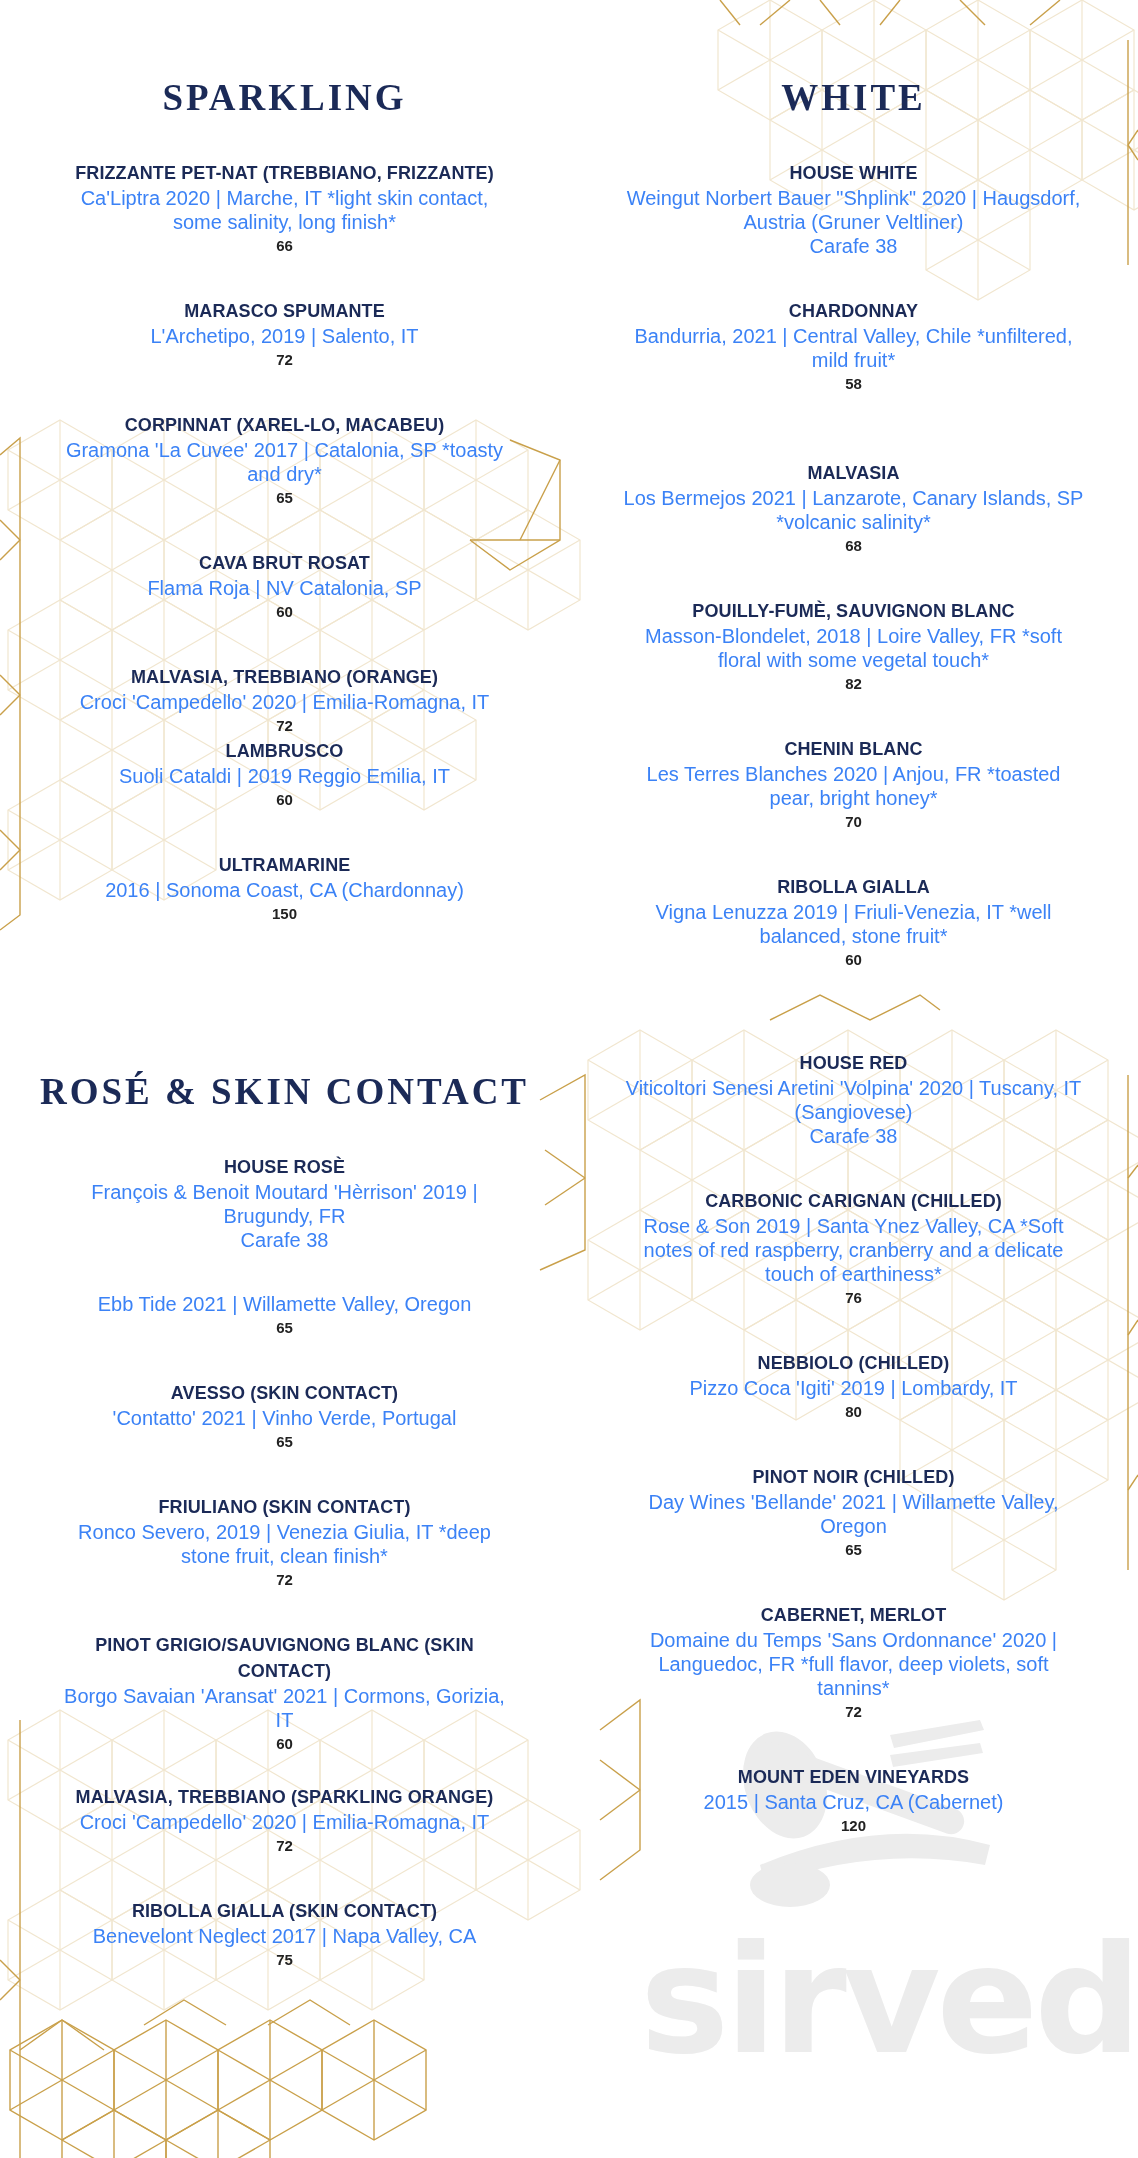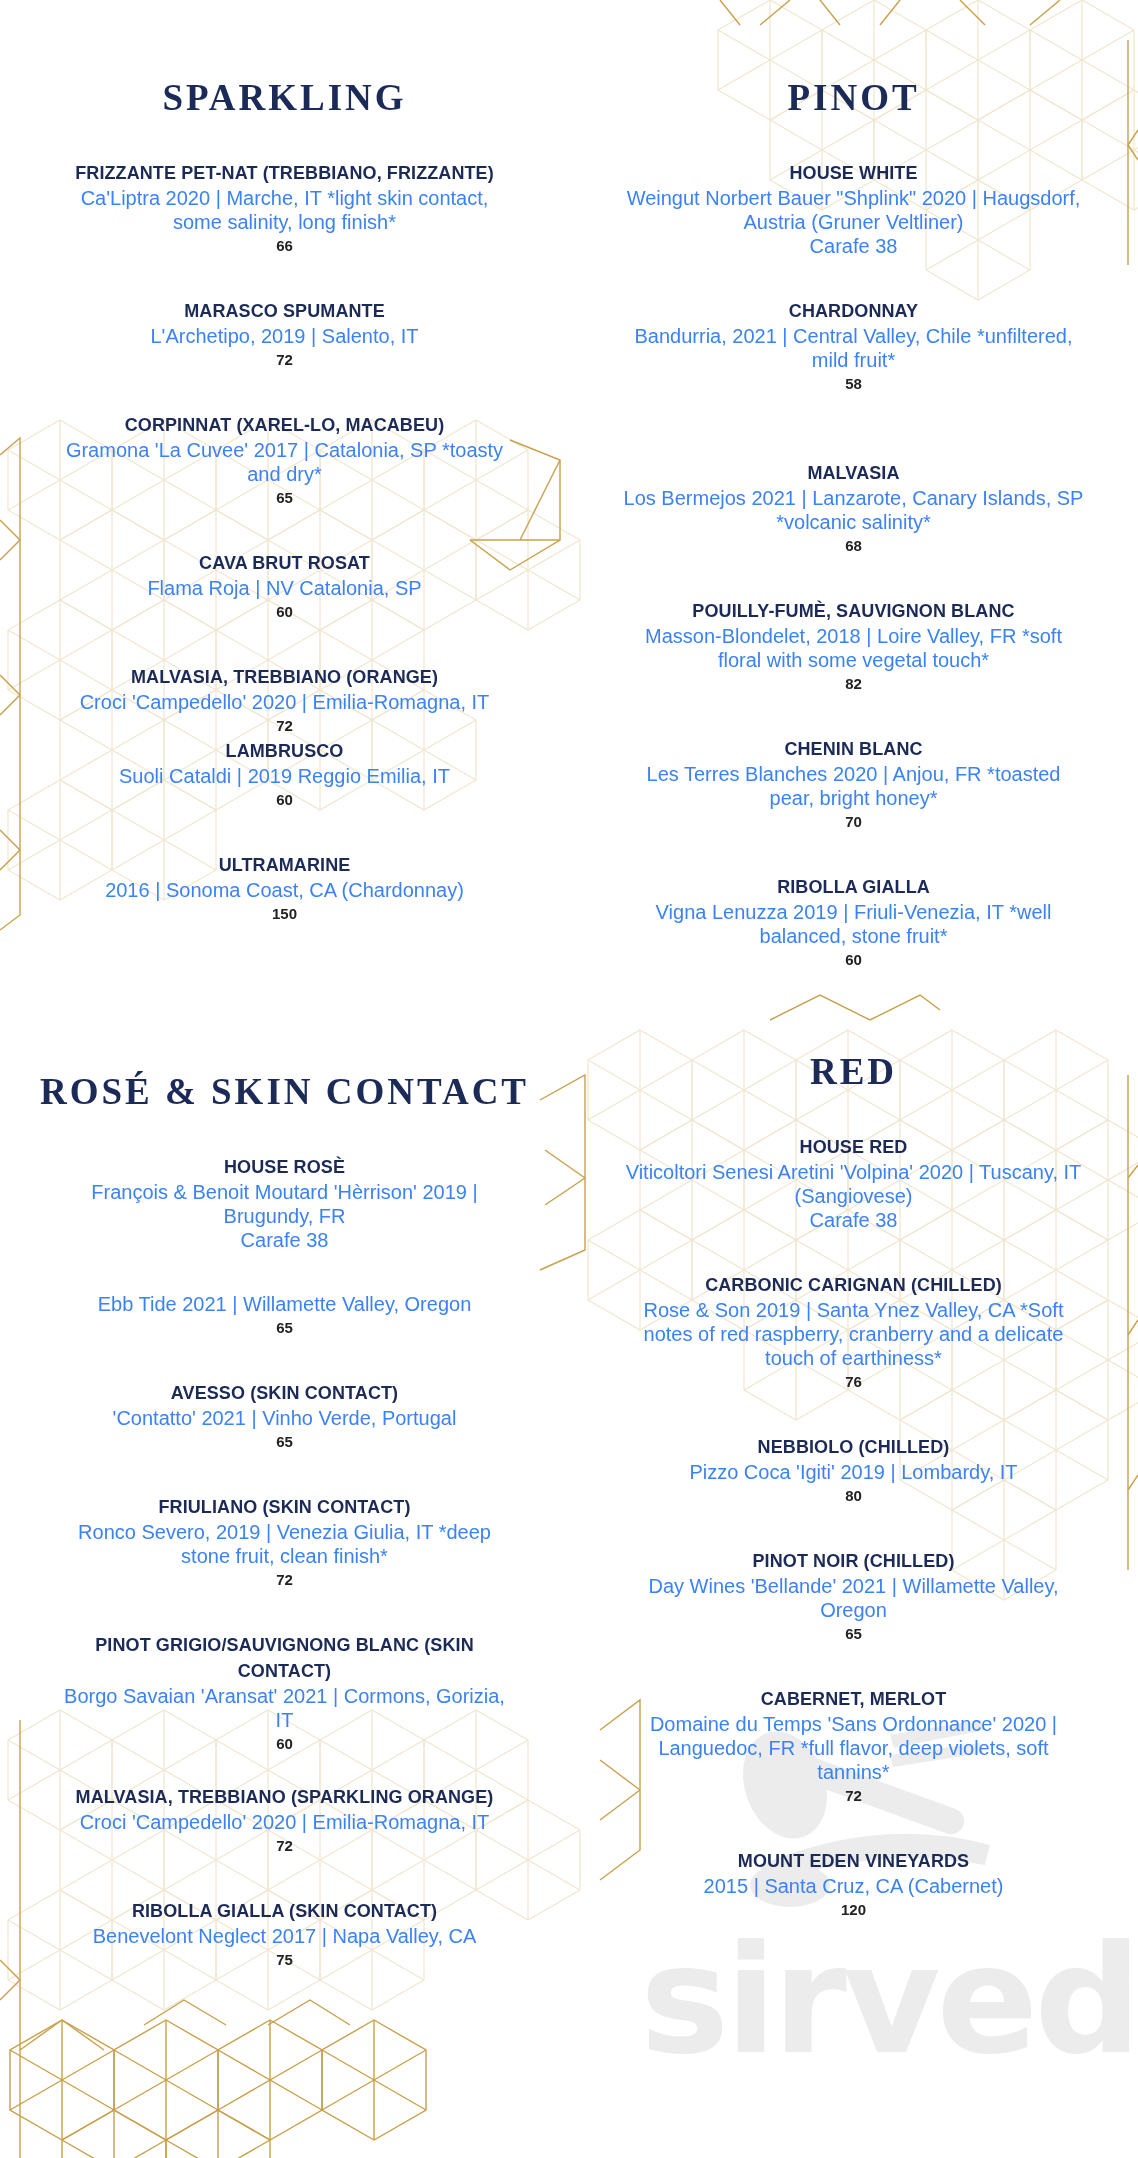--- a/index.html
+++ b/index.html
@@ -240,21 +240,21 @@
     <div class="wine-price">60</div>
   </div>
   <div class="wine">
     <div class="wine-name">ULTRAMARINE</div>
     <div class="wine-desc">2016 | Sonoma Coast, CA (Chardonnay)</div>
     <div class="wine-price">150</div>
   </div>
 </div>
 
 <div class="col" style="left:569px; top:76px;">
-  <h2 class="section-title" style="margin-bottom:40px;">PINOT</h2>
+  <h2 class="section-title" style="margin-bottom:40px;">WHITE</h2>
   <div class="wine" style="margin-bottom:40px;">
     <div class="wine-name">HOUSE WHITE</div>
     <div class="wine-desc">Weingut Norbert Bauer "Shplink" 2020 | Haugsdorf, Austria (Gruner Veltliner)</div>
     <div class="wine-desc">Carafe 38</div>
   </div>
   <div class="wine" style="margin-bottom:64px;">
     <div class="wine-name">CHARDONNAY</div>
     <div class="wine-desc">Bandurria, 2021 | Central Valley, Chile *unfiltered, mild fruit*</div>
     <div class="wine-price">58</div>
   </div>
@@ -312,21 +312,20 @@
     <div class="wine-price">72</div>
   </div>
   <div class="wine">
     <div class="wine-name">RIBOLLA GIALLA (SKIN CONTACT)</div>
     <div class="wine-desc">Benevelont Neglect 2017 | Napa Valley, CA</div>
     <div class="wine-price">75</div>
   </div>
 </div>
 
 <div class="col" style="left:569px; top:1050px;">
-  <h2 class="section-title" style="margin-bottom:40px;">RED</h2>
   <div class="wine" style="margin-bottom:40px;">
     <div class="wine-name">HOUSE RED</div>
     <div class="wine-desc">Viticoltori Senesi Aretini 'Volpina' 2020 | Tuscany, IT (Sangiovese)</div>
     <div class="wine-desc">Carafe 38</div>
   </div>
   <div class="wine" style="margin-bottom:40px;">
     <div class="wine-name">CARBONIC CARIGNAN (CHILLED)</div>
     <div class="wine-desc">Rose &amp; Son 2019 | Santa Ynez Valley, CA *Soft notes of red raspberry, cranberry and a delicate touch of earthiness*</div>
     <div class="wine-price">76</div>
   </div>

